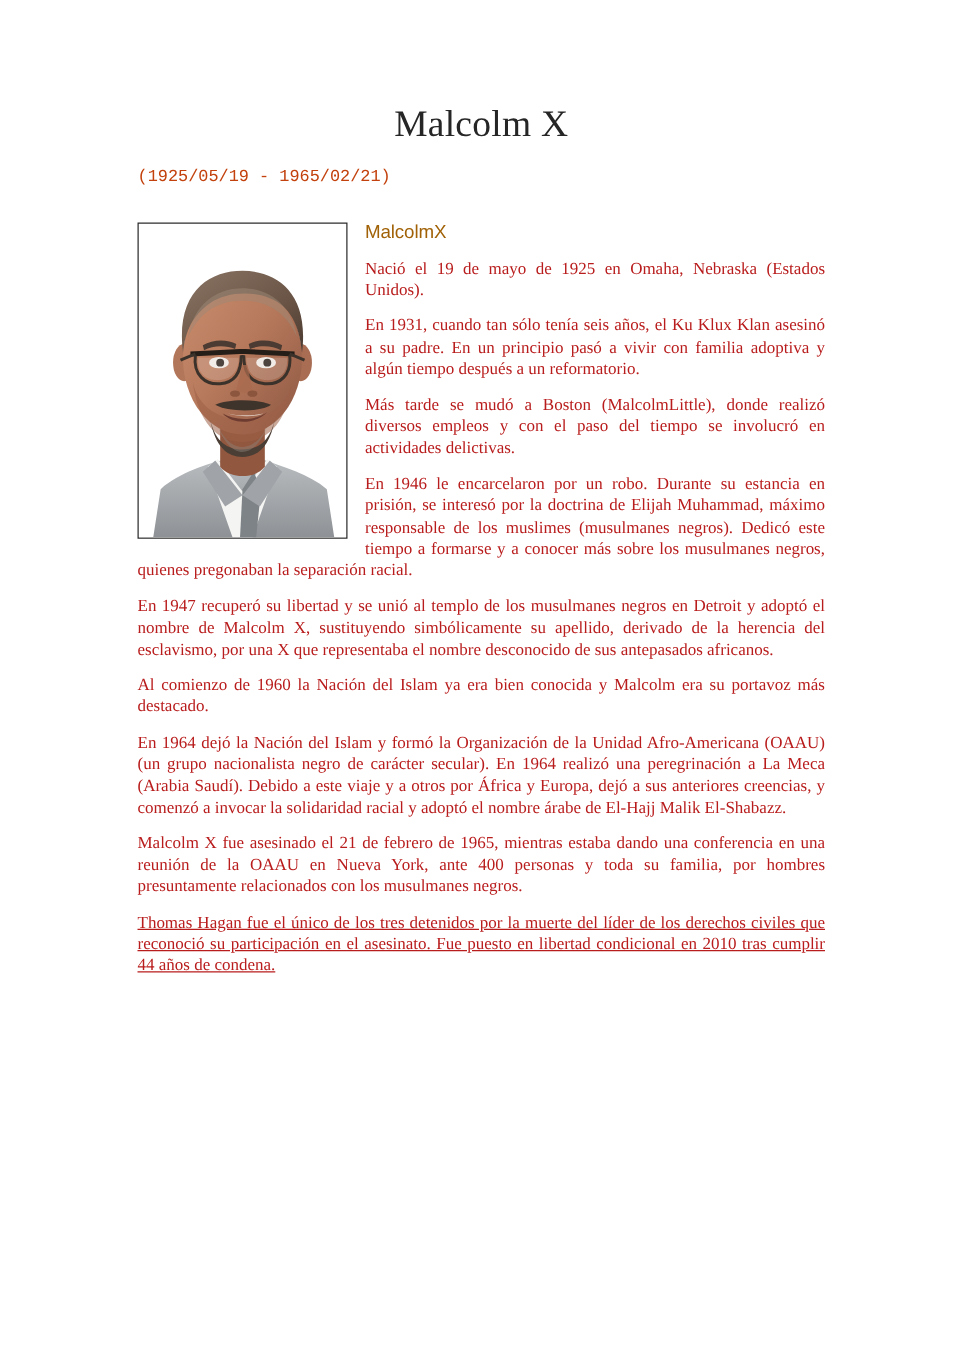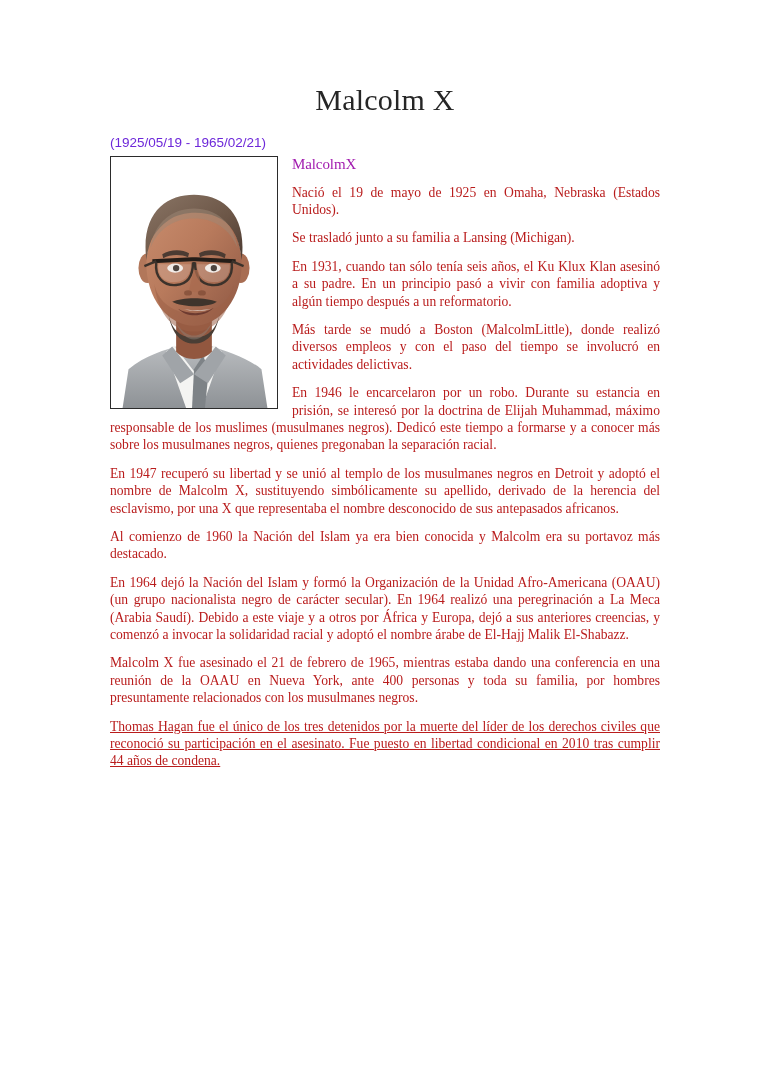--- a/index.html
+++ b/index.html
@@ -39,26 +39,26 @@
     font-weight: 400;
     line-height: 36px;
     color: #262626;
     text-align: center;
     margin: 0 0 16px 0;
     letter-spacing: 0.2px;
   }
 
   
   .doc-dates {
-    font-family: Liberation Sans, sans-serif;
+    font-family: Liberation Mono, monospace;
     font-size: 13.5px;
     line-height: 18px;
-    color: #6d28d9;
+    color: #c2410c;
     text-align: left;
-    margin: 0 0 2px 0;
+    margin: 0 0 24px 0;
   }
 
   
   .portrait-figure {
     float: left;
     margin: 2px 14px 4px 0;
     padding: 0;
     border: 1px solid #2b2b2b;
     width: 168px;
     height: 253px;
@@ -67,22 +67,22 @@
     overflow: hidden;
   }
   .portrait-figure svg {
     display: block;
     width: 100%;
     height: 100%;
   }
 
   
   .person-block {
-    font-family: Liberation Serif, serif;
-    color: #a21caf;
+    font-family: Liberation Sans, sans-serif;
+    color: #a16207;
     font-size: 15px;
     line-height: 20.5px;
     margin: 0 0 9px 0;
     letter-spacing: -0.1px;
   }
   .person-block .line {
     display: block;
     white-space: nowrap;
   }
 
@@ -194,21 +194,20 @@
           <path d="M64 163 C70 179 78 184 84 184 C90 184 98 179 104 163
                    C98 176 90 180 84 180 C78 180 70 176 64 163 Z" fill="#8d8379" opacity="0.45"></path>
         </svg>
       </figure>
 
       <div class="person-block">
         <span class="line">MalcolmX</span>
       </div>
 
       <p class="body-par">Nació el 19 de mayo de 1925 en Omaha, Nebraska (Estados Unidos).</p>
-      <p class="body-par">Se trasladó junto a su familia a Lansing (Michigan).</p>
       <p class="body-par">En 1931, cuando tan sólo tenía seis años, el Ku Klux Klan asesinó a su padre. En un principio pasó a vivir con familia adoptiva y algún tiempo después a un reformatorio.</p>
       <p class="body-par">Más tarde se mudó a Boston (MalcolmLittle), donde realizó diversos empleos y con el paso del tiempo se involucró en actividades delictivas.</p>
       <p class="body-par">En 1946 le encarcelaron por un robo. Durante su estancia en prisión, se interesó por la doctrina de Elijah Muhammad, máximo responsable de los muslimes (musulmanes negros). Dedicó este tiempo a formarse y a conocer más sobre los musulmanes negros, quienes pregonaban la separación racial.</p>
       <p class="body-par">En 1947 recuperó su libertad y se unió al templo de los musulmanes negros en Detroit y adoptó el nombre de Malcolm X, sustituyendo simbólicamente su apellido, derivado de la herencia del esclavismo, por una X que representaba el nombre desconocido de sus antepasados africanos.</p>
       <p class="body-par">Al comienzo de 1960 la Nación del Islam ya era bien conocida y Malcolm era su portavoz más destacado.</p>
       <p class="body-par">En 1964 dejó la Nación del Islam y formó la Organización de la Unidad Afro-Americana (OAAU) (un grupo nacionalista negro de carácter secular). En 1964 realizó una peregrinación a La Meca (Arabia Saudí). Debido a este viaje y a otros por África y Europa, dejó a sus anteriores creencias, y comenzó a invocar la solidaridad racial y adoptó el nombre árabe de El-Hajj Malik El-Shabazz.</p>
       <p class="body-par">Malcolm X fue asesinado el 21 de febrero de 1965, mientras estaba dando una conferencia en una reunión de la OAAU en Nueva York, ante 400 personas y toda su familia, por hombres presuntamente relacionados con los musulmanes negros.</p>
       <p class="body-par">Thomas Hagan fue el único de los tres detenidos por la muerte del líder de los derechos civiles que reconoció su participación en el asesinato. Fue puesto en libertad condicional en 2010 tras cumplir 44 años de condena.</p>
 
     </div>

